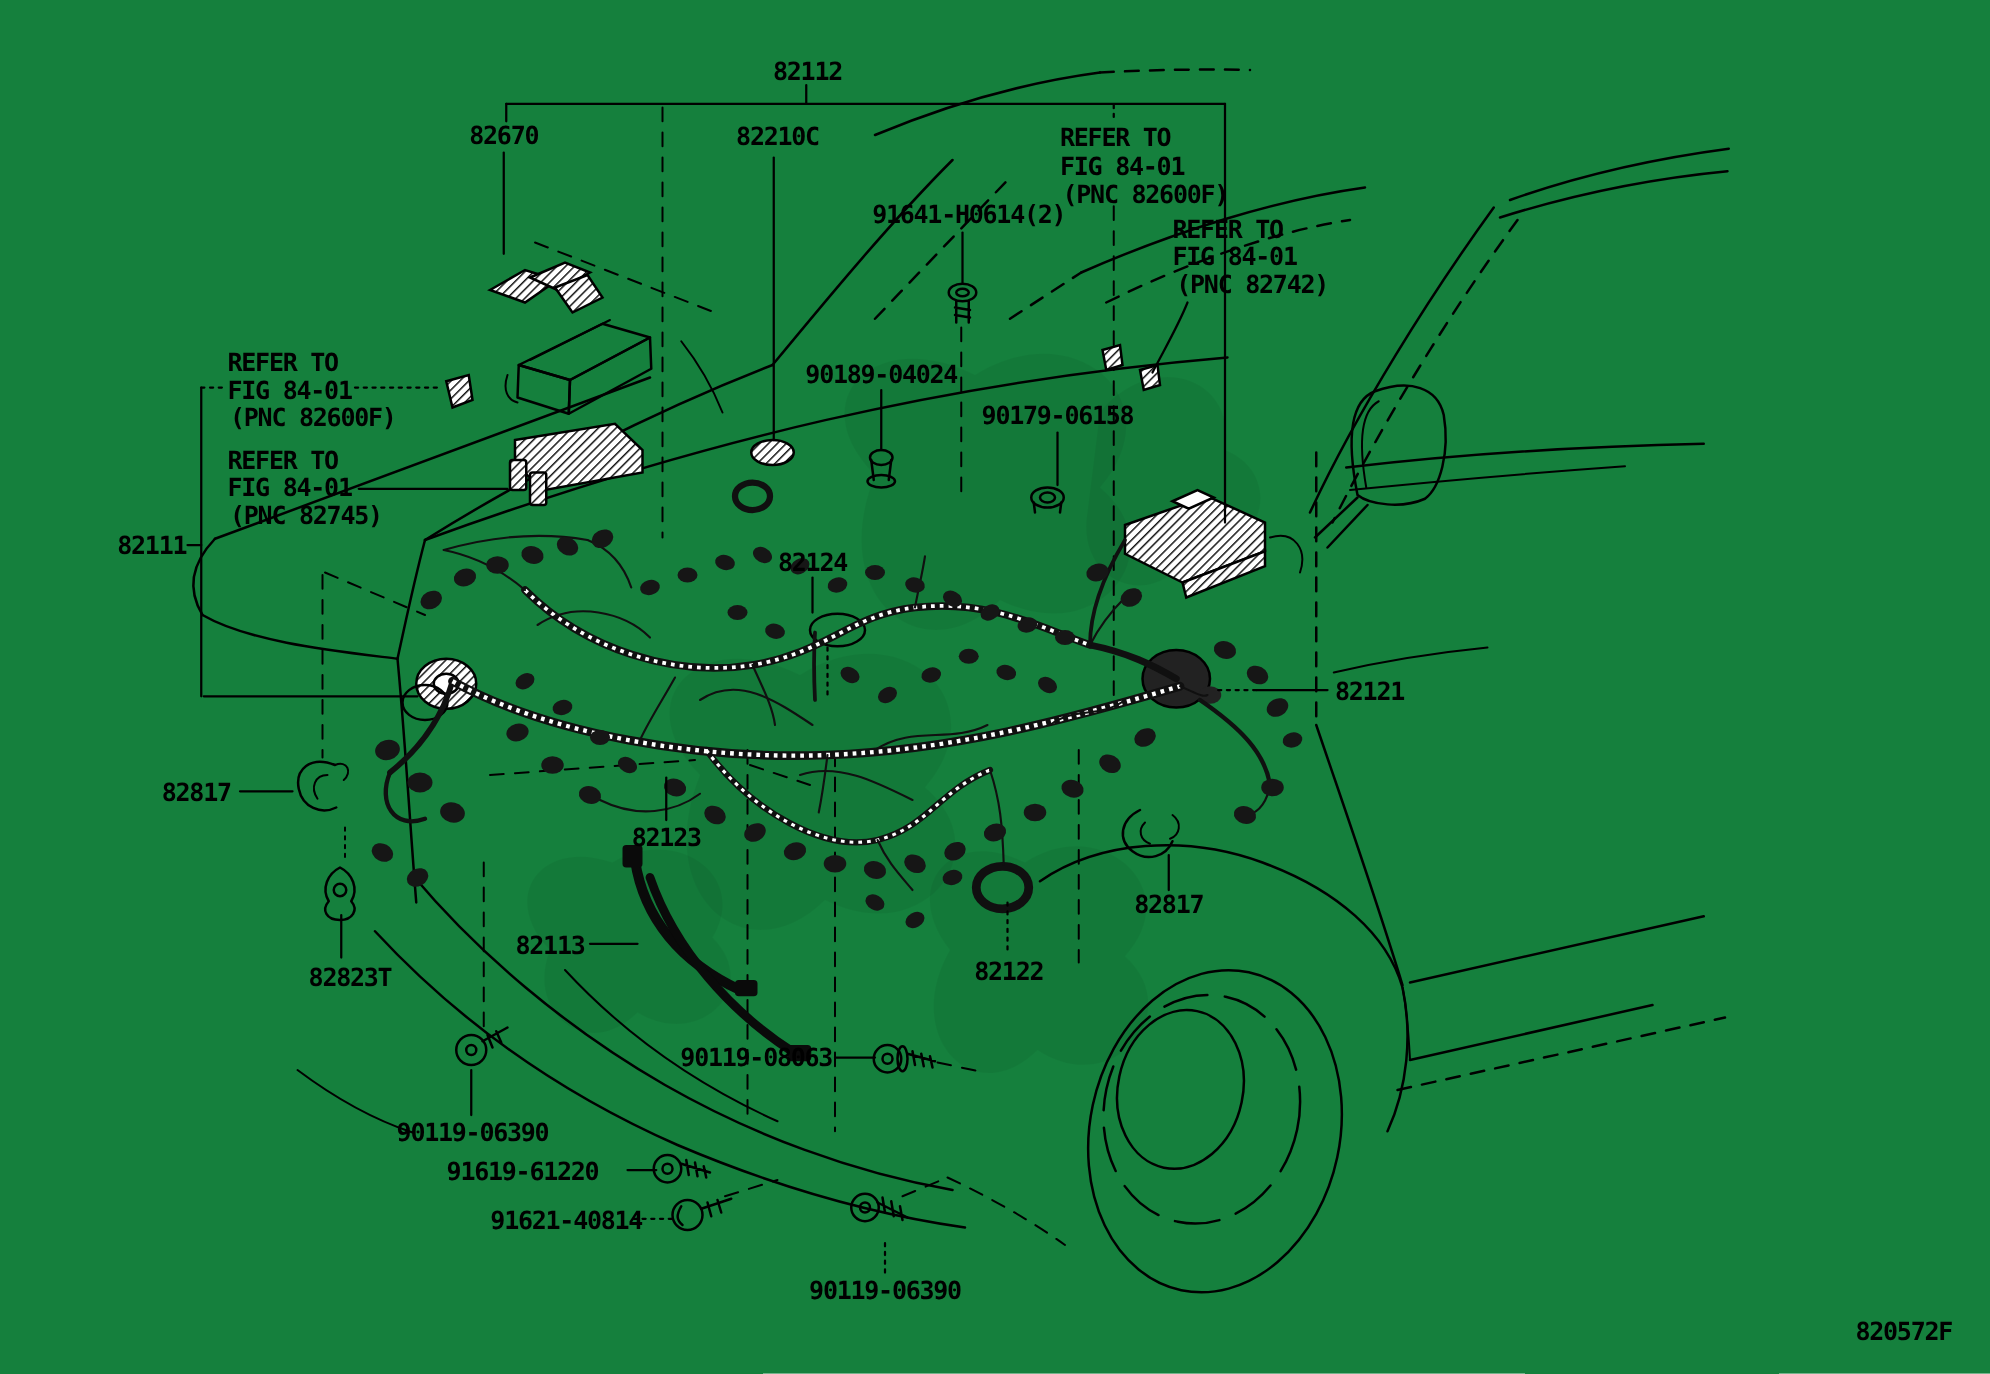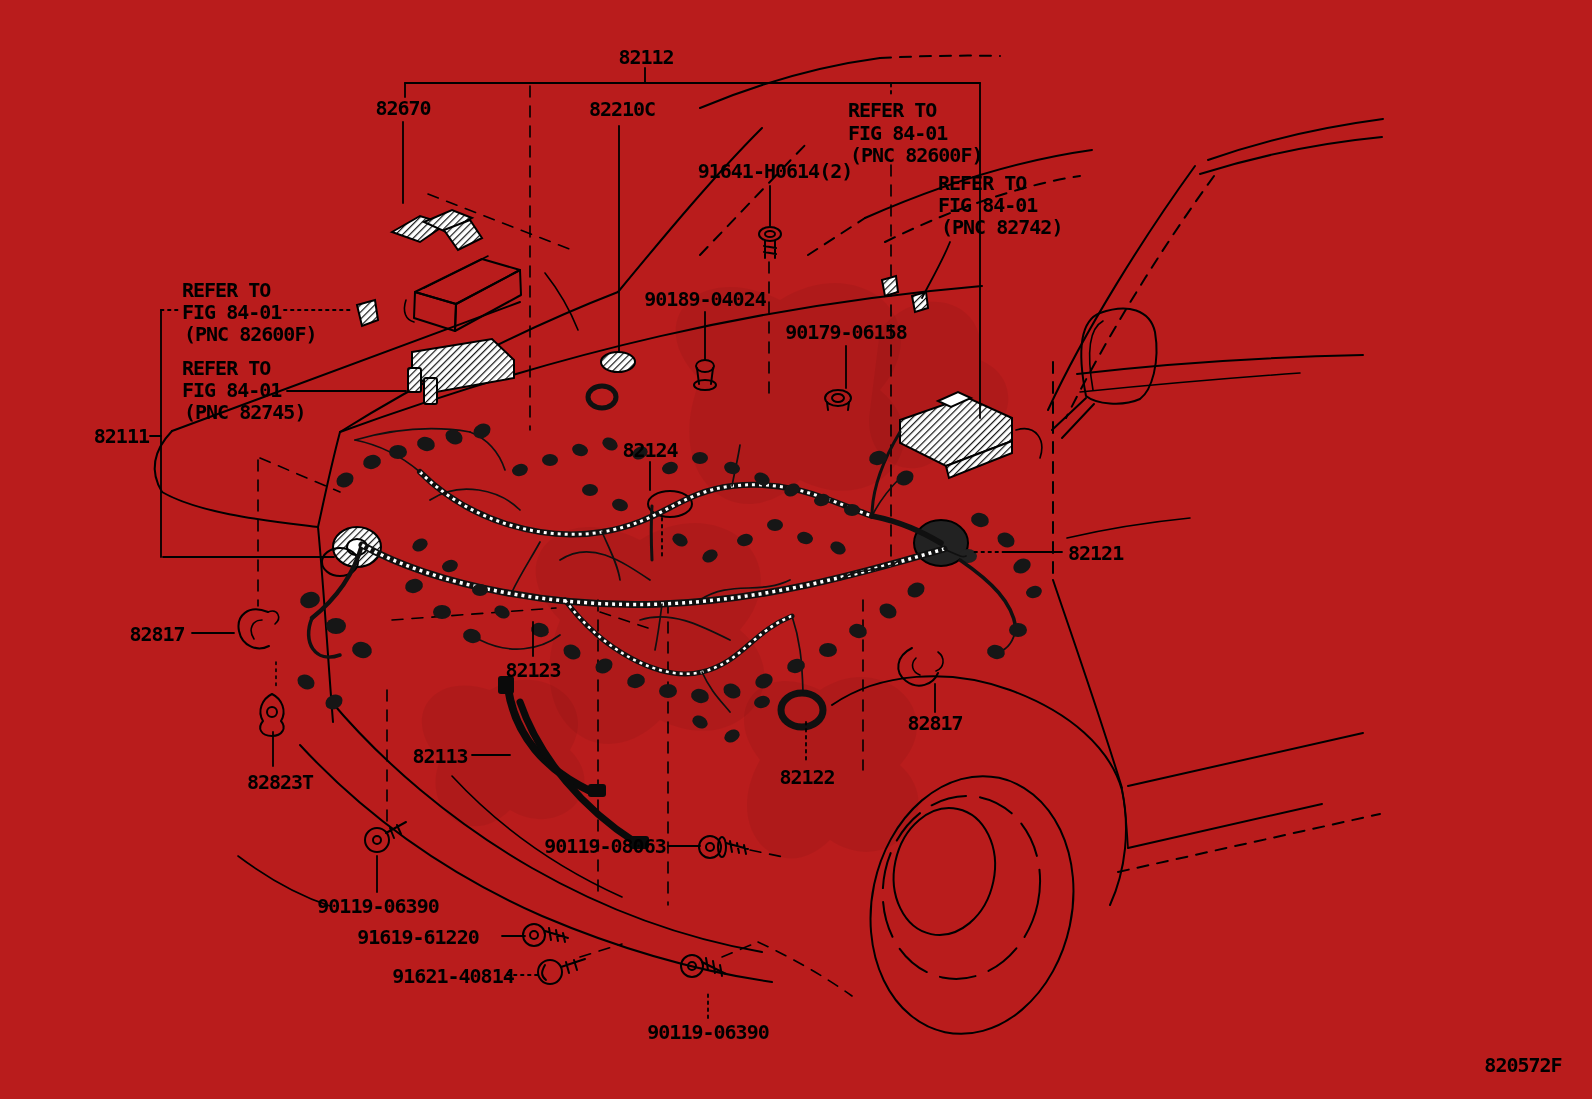--- a/index.html
+++ b/index.html
@@ -1,16 +1,16 @@
 <!DOCTYPE html>
 <html><head>
 <meta charset="utf-8">
 <style>
   html,body{margin:0;padding:0;background:#fff;}
-  .stage{position:relative;width:1592px;height:1099px;background:#b91c1c;overflow:hidden;}
+  .stage{position:relative;width:1592px;height:1099px;background:#15803d;overflow:hidden;}
   svg{position:absolute;inset:0;}
   .ln{fill:none;stroke:#000;stroke-width:2;stroke-linecap:round;stroke-linejoin:round;}
   .thin{stroke-width:1.6;}
   .dash{stroke-dasharray:11 9;}
   .dot{stroke-dasharray:2.5 4.5;}
   .leader{fill:none;stroke:#000;stroke-width:1.8;stroke-linecap:round;}
   .rope{fill:none;stroke:#101010;stroke-linecap:round;stroke-linejoin:round;}
   .ropetex{fill:none;stroke:#ffffff;stroke-linecap:butt;stroke-dasharray:3 4;}
   .branch{fill:none;stroke:#101010;stroke-width:1.7;stroke-linecap:round;}
   .blob{fill:#161616;}

